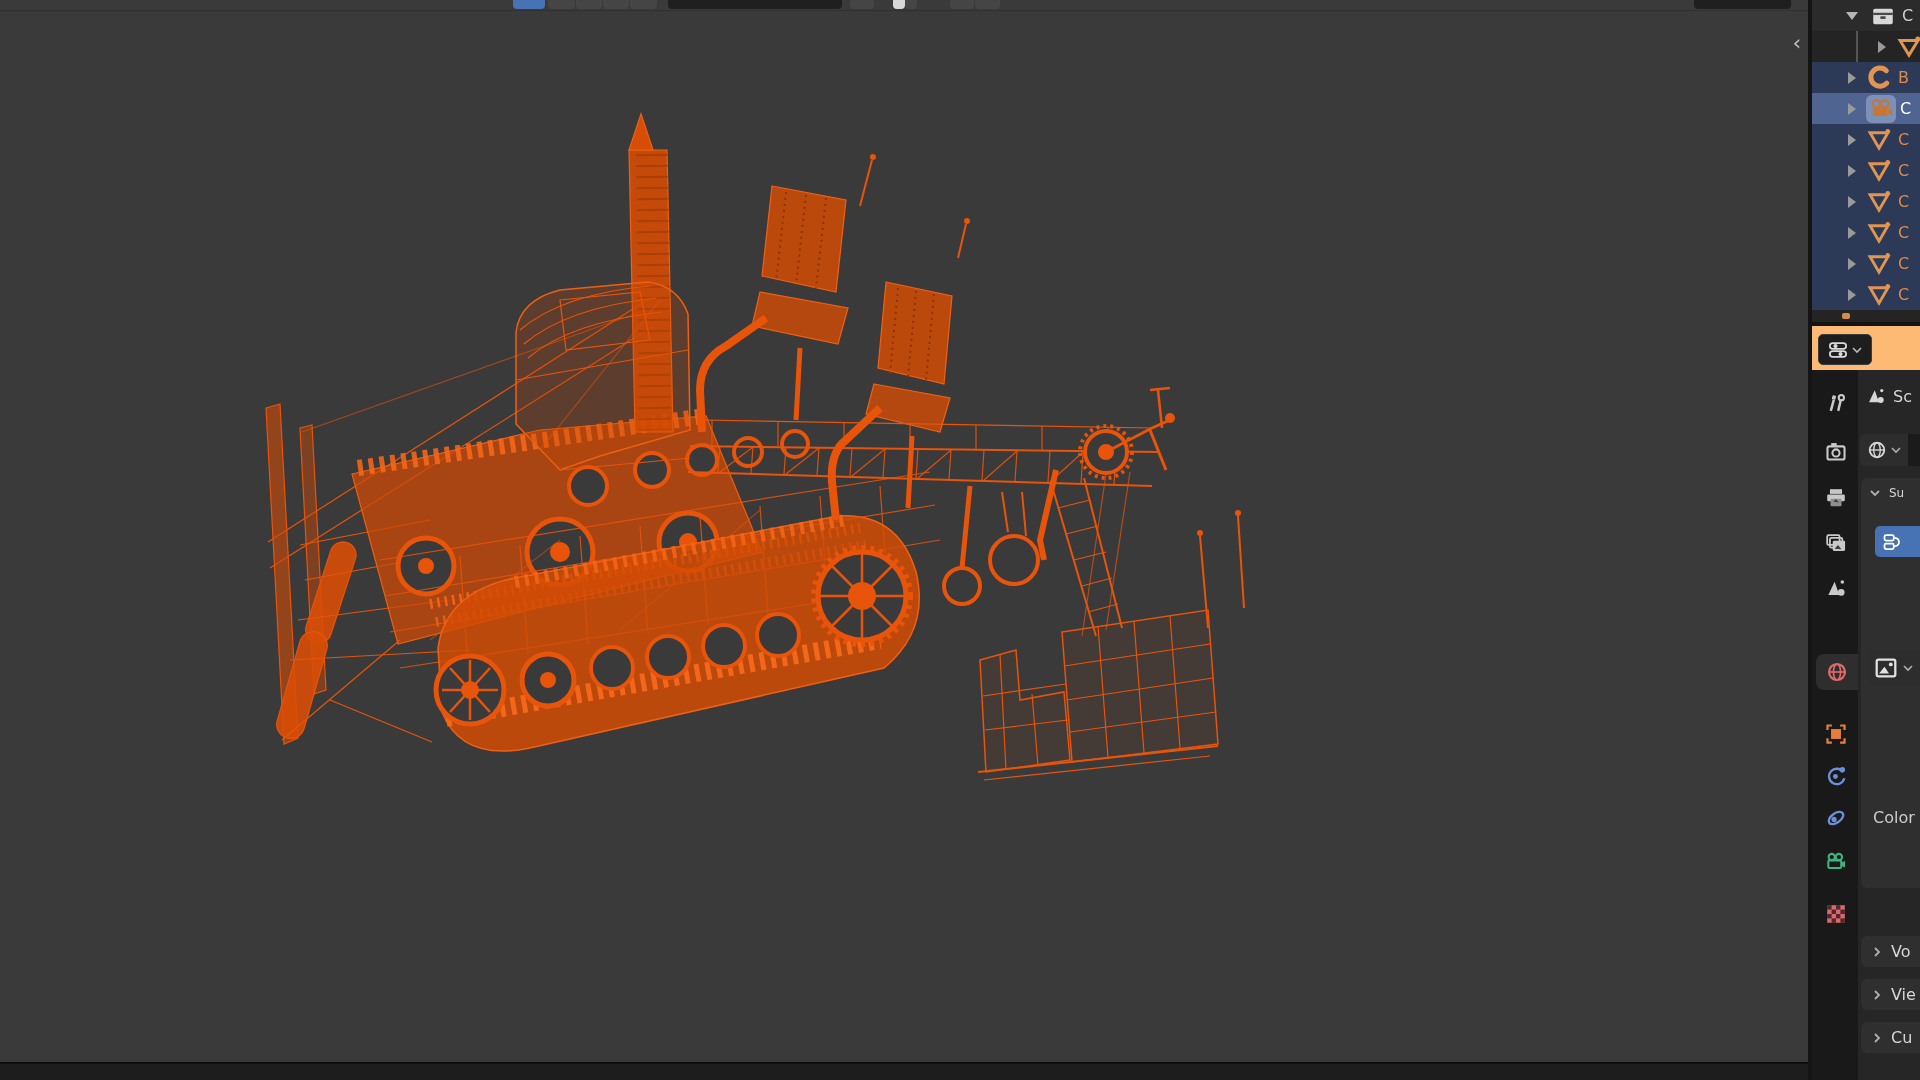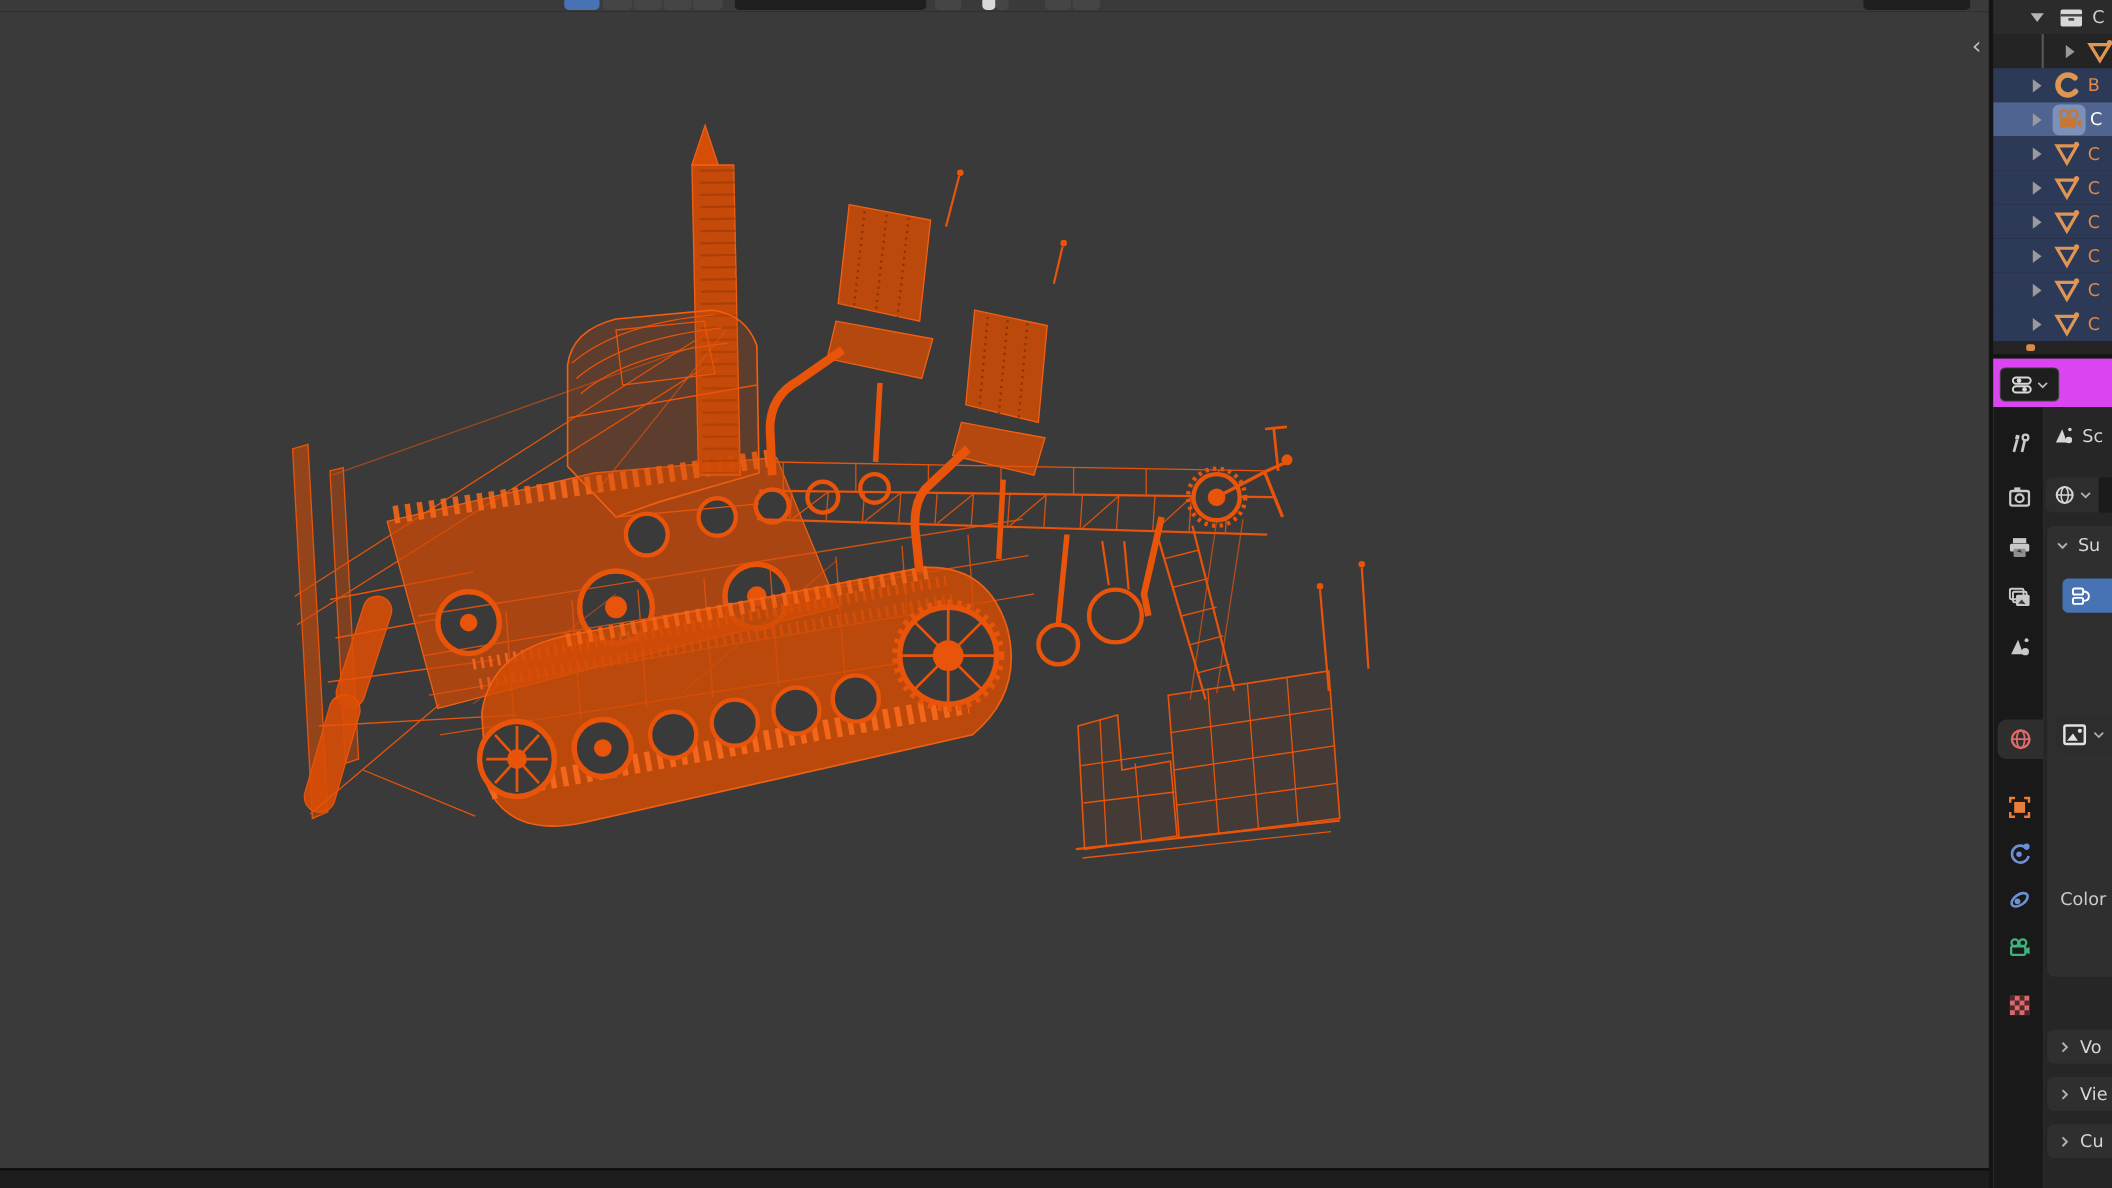--- a/index.html
+++ b/index.html
@@ -36,40 +36,40 @@
   .o-iconwrap{width:30px;height:28px;flex:none;margin-right:4px;border-radius:6px;display:flex;
               align-items:center;justify-content:center;}
   .o-iconwrap.hl{background:#7d90b8;}
   .o-label{font-size:16px;color:#dd8a4a;}
   .o-label.white{color:#ffffff;}
   .o-label.gray{color:#cfcfcf;}
   .o-dot{position:absolute;left:30px;top:313px;width:8px;height:6px;background:#d98b4c;border-radius:2px;}
   .h-split{position:absolute;left:0;top:322px;width:108px;height:4px;background:#141414;}
 
   
-  .props{position:absolute;left:0;top:326px;width:108px;height:754px;background:#d946ef;}
+  .props{position:absolute;left:0;top:326px;width:108px;height:754px;background:#fdba74;}
   .etype-btn{position:absolute;left:6px;top:8px;width:52px;height:29px;background:#1e1e1e;
              border:1px solid #3d3d3d;border-radius:5px;display:flex;align-items:center;
              justify-content:center;gap:3px;cursor:pointer;}
   .tabstrip{position:absolute;left:0;top:44px;width:46px;height:710px;background:#191919;}
   .ptab{position:absolute;left:2px;width:44px;height:36px;display:flex;align-items:center;
         justify-content:center;cursor:pointer;}
   .ptab.active{background:#2e2e2e;border-radius:8px 0 0 8px;left:4px;width:42px;}
   .pcontent{position:absolute;left:46px;top:44px;width:62px;height:710px;background:#262626;overflow:hidden;}
 
   .crumb{position:absolute;left:8px;top:16px;display:flex;align-items:center;gap:7px;}
   .crumb-label{font-size:16px;color:#d6d6d6;}
   .idrow{position:absolute;left:2px;top:64px;height:32px;display:flex;}
   .id-browse{width:48px;height:32px;background:#2d2d2d;border-radius:5px 0 0 5px;display:flex;
              align-items:center;justify-content:center;gap:3px;cursor:pointer;}
   .id-field{width:30px;height:32px;background:#1b1b1b;cursor:text;}
 
   .panelbox{position:absolute;left:3px;top:108px;width:75px;height:410px;background:#2f2f2f;border-radius:6px;}
   .phead{position:absolute;left:8px;top:8px;display:flex;align-items:center;gap:8px;cursor:pointer;}
-  .phead-label{font-size:16px;color:#d6d6d6;}
+  .phead-label{font-size:12px;color:#d6d6d6;}
   .chev{width:12px;height:12px;flex:none;}
   .usenodes{position:absolute;left:14px;top:48px;width:70px;height:31px;background:#4772b3;
             border-radius:5px 0 0 5px;display:flex;align-items:center;cursor:pointer;}
   .usenodes .nicon{margin-left:7px;}
   .imgsel{position:absolute;left:8px;top:172px;width:70px;height:35px;background:#2d2d2d;
           border-radius:5px 0 0 5px;display:flex;align-items:center;gap:4px;cursor:pointer;}
   .color-label{position:absolute;left:12px;top:330px;font-size:16px;color:#cccccc;}
 
   .cpanel{position:absolute;left:3px;width:75px;height:31px;background:#2f2f2f;border-radius:6px;
           display:flex;align-items:center;cursor:pointer;}

